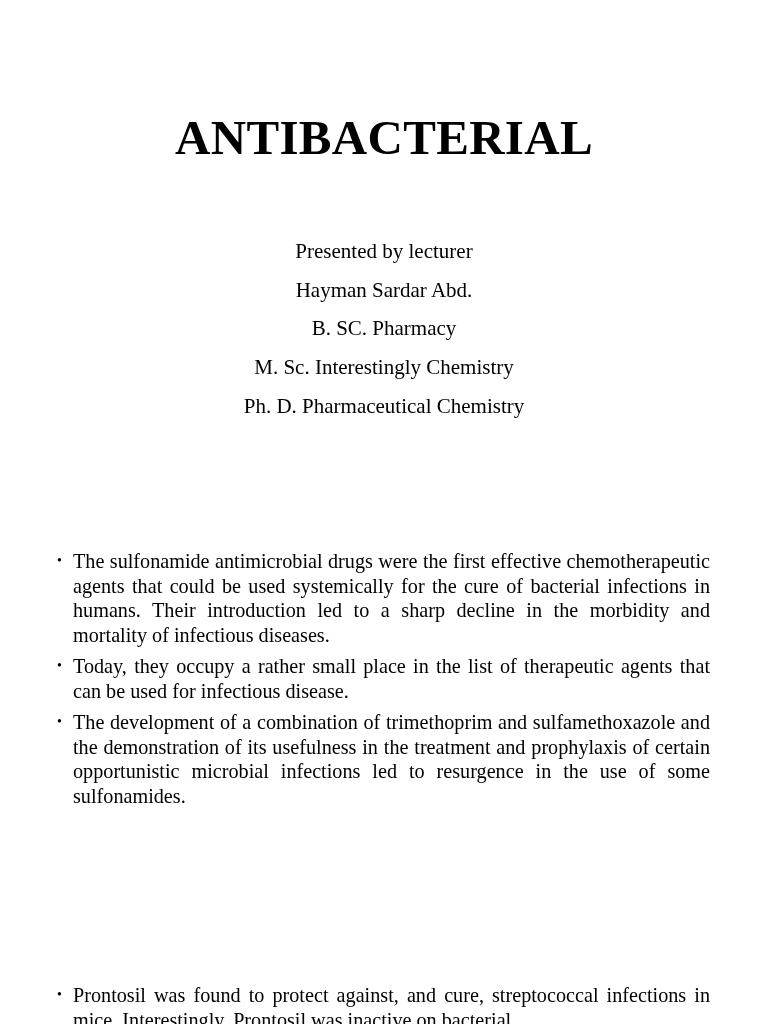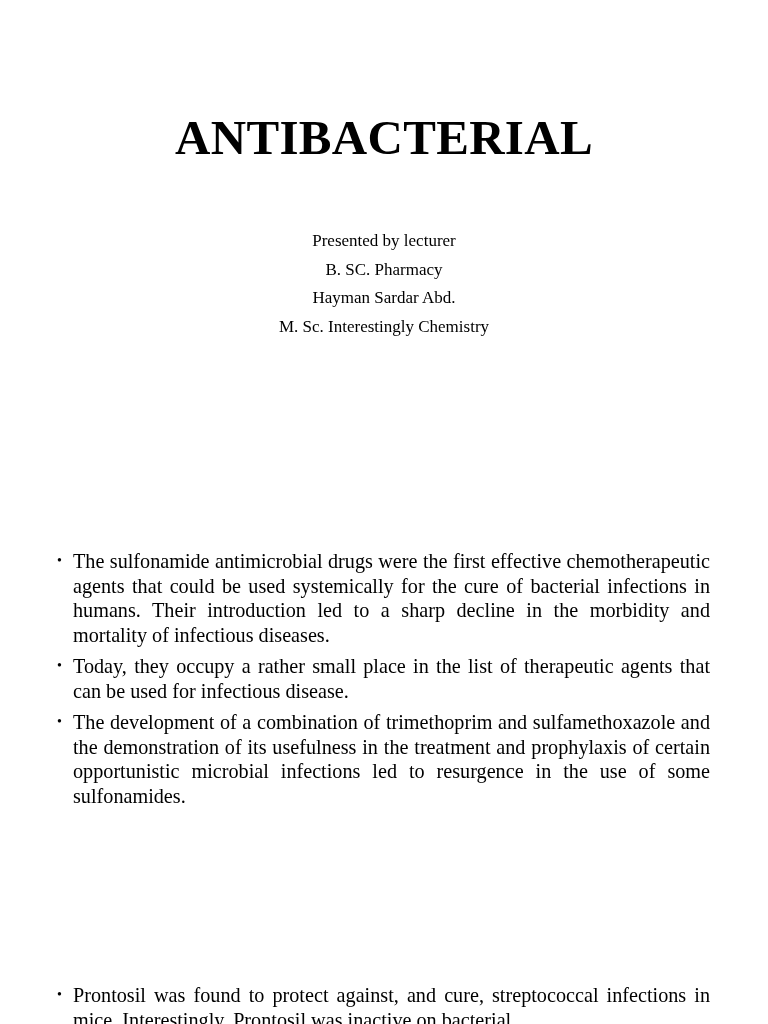--- a/index.html
+++ b/index.html
@@ -38,23 +38,23 @@
       margin: 0;
     }
     .subtitle-block {
       position: absolute;
       left: 0;
       top: 227px;
       width: 768px;
       text-align: center;
     }
     .subtitle-line {
-      font-size: 17px;
+      font-size: 21px;
       line-height: 28.7px;
-      margin: 0;
+      margin: 10px;
     }
     .bullets {
       position: absolute;
       left: 57px;
       width: 653px;
       margin: 0;
       padding: 0;
       list-style: none;
     }
     .bullets.first {
@@ -83,23 +83,24 @@
 <body>
 
 <div class="page">
 
   <div class="title-block">
     <h1 class="title-line">ANTIBACTERIAL</h1>
   </div>
 
   <div class="subtitle-block">
     <p class="subtitle-line">Presented by lecturer</p>
+    <p class="subtitle-line">Hayman Sardar Abd.</p>
     <p class="subtitle-line">B. SC. Pharmacy</p>
-    <p class="subtitle-line">Hayman Sardar Abd.</p>
     <p class="subtitle-line">M. Sc. Interestingly Chemistry</p>
+    <p class="subtitle-line">Ph. D. Pharmaceutical Chemistry</p>
   </div>
 
   <ul class="bullets first">
     <li class="bullet-item">
       <span class="bullet-dot">•</span>
       <span>The sulfonamide antimicrobial drugs were the first effective chemotherapeutic agents that could be used systemically for the cure of bacterial infections in humans. Their introduction led to a sharp decline in the morbidity and mortality of infectious diseases.</span>
     </li>
     <li class="bullet-item">
       <span class="bullet-dot">•</span>
       <span>Today, they occupy a rather small place in the list of therapeutic agents that can be used for infectious disease.</span>

